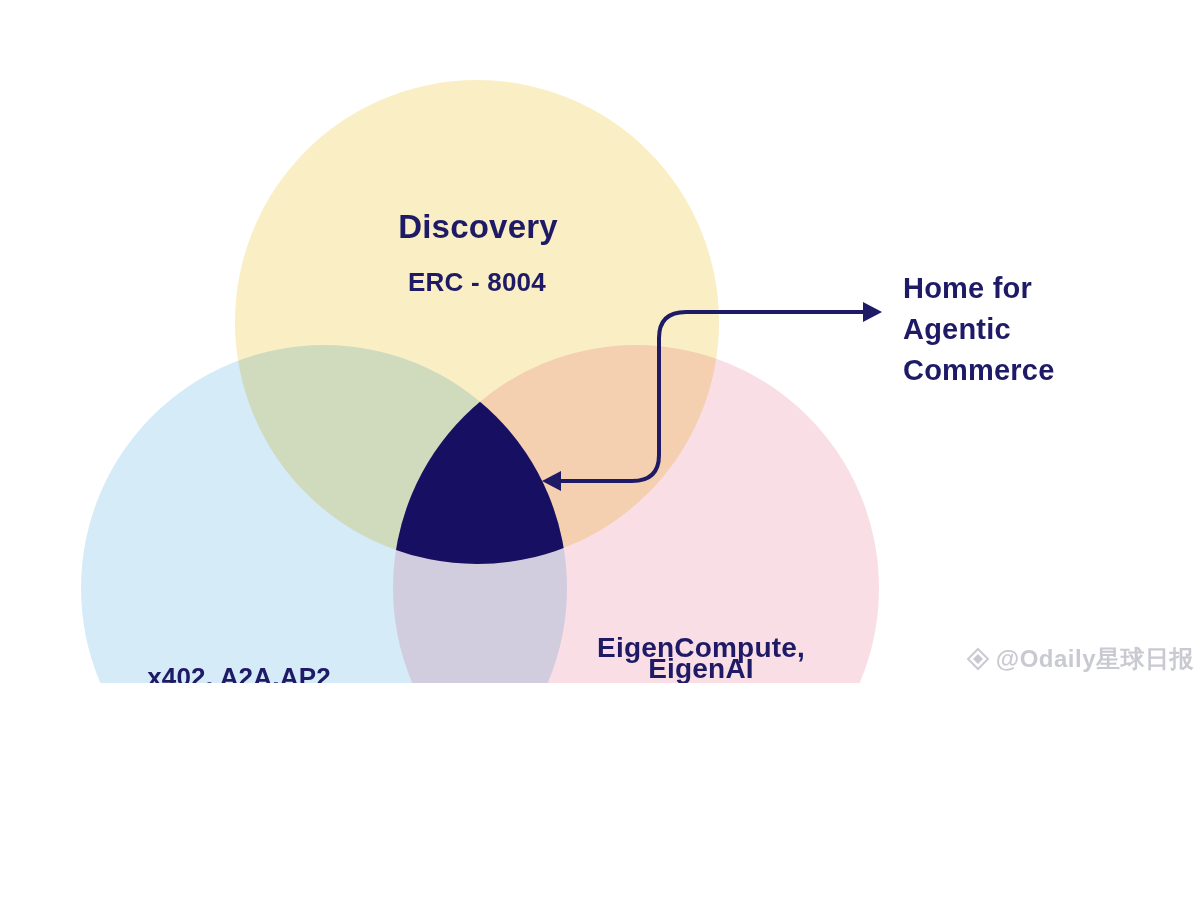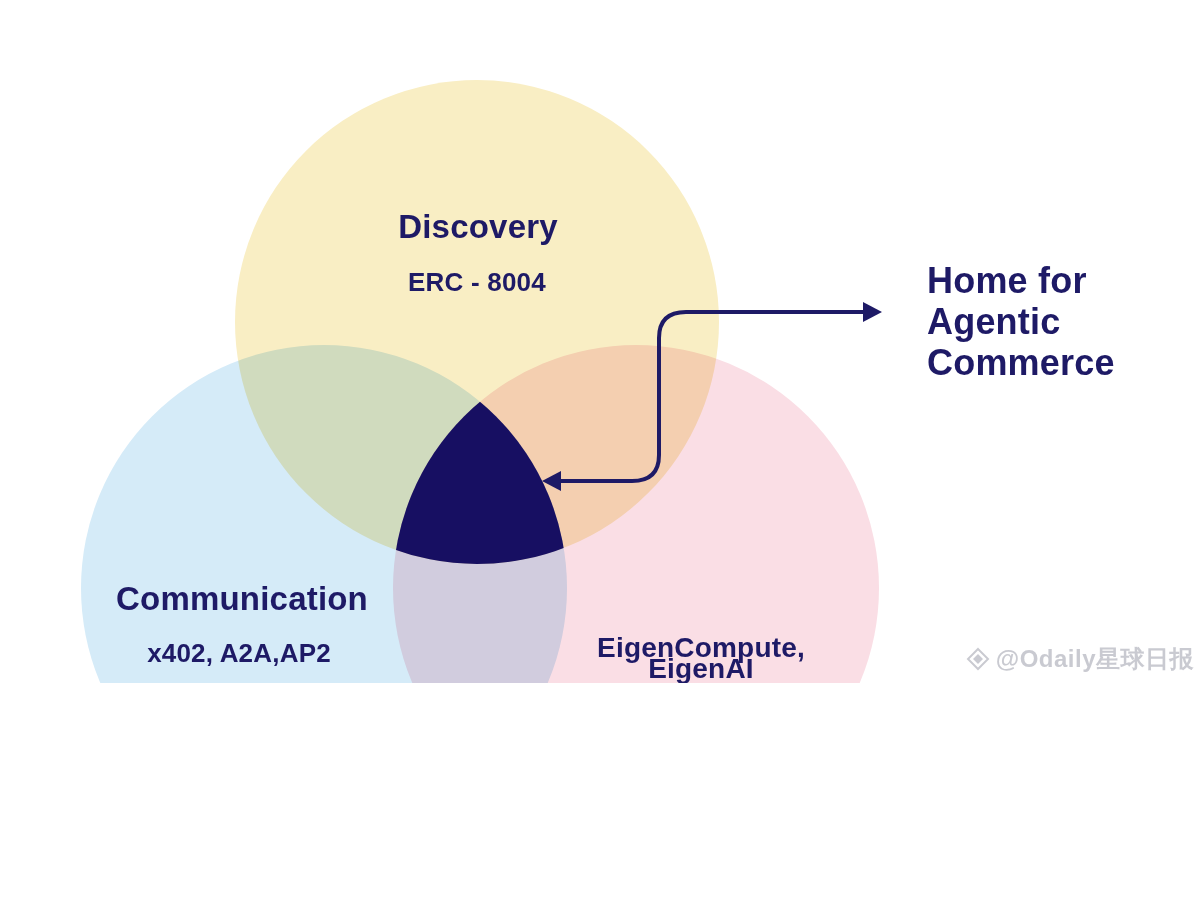--- a/index.html
+++ b/index.html
@@ -23,29 +23,28 @@
     transform: translateX(-50%);
     letter-spacing: 0.2px;
   }
   .set-title   { font-size: 33px; }
   .set-sub     { font-size: 26px; }
   .set-sub-sm  { font-size: 28px; line-height: 21px; }
 
   .annotation {
     position: absolute;
     left: 903px;
-    top: 260px;
+    top: 268px;
     color: #1E1A66;
     font-weight: 700;
-    font-size: 36px;
+    font-size: 29px;
     line-height: 41px;
     white-space: pre-line;
     text-align: left;
     letter-spacing: 0.2px;
-    margin-left: 24px;
   }
 
   .watermark {
     position: absolute;
     right: 6px;
     bottom: 8px;
     display: flex;
     align-items: center;
     gap: 6px;
     color: #c7c8cf;
@@ -82,22 +81,21 @@
     </g>
 
     <path d="M 556 481 L 632 481 Q 659 481 659 455 L 659 338 Q 659 312 686 312 L 866 312" fill="none" stroke-width="4" stroke-linecap="round" stroke="#1E1A66"></path>
     <polygon points="542,481 561,471 561,491" fill="#1E1A66"></polygon>
     <polygon points="882,312 863,302 863,322" fill="#1E1A66"></polygon>
   </svg>
 
   <div class="txt set-title" style="left:478px; top:208px;">Discovery</div>
   <div class="txt set-sub" style="left:477px; top:267px;">ERC - 8004</div>
 
-  <div class="txt set-title" style="left:242px; top:580px;">Communication</div>
-  <div class="txt set-sub" style="left:239px; top:638px;">x402, A2A,AP2</div>
+  <div class="txt set-sub" style="left:239px; top:662px;">x402, A2A,AP2</div>
 
   <div class="txt set-sub-sm" style="left:701px; top:637px;">EigenCompute,
 EigenAI</div>
 
   <div class="annotation">Home for
 Agentic
 Commerce</div>
 
   <div class="watermark">
     <svg width="24" height="24" viewBox="0 0 24 24">

